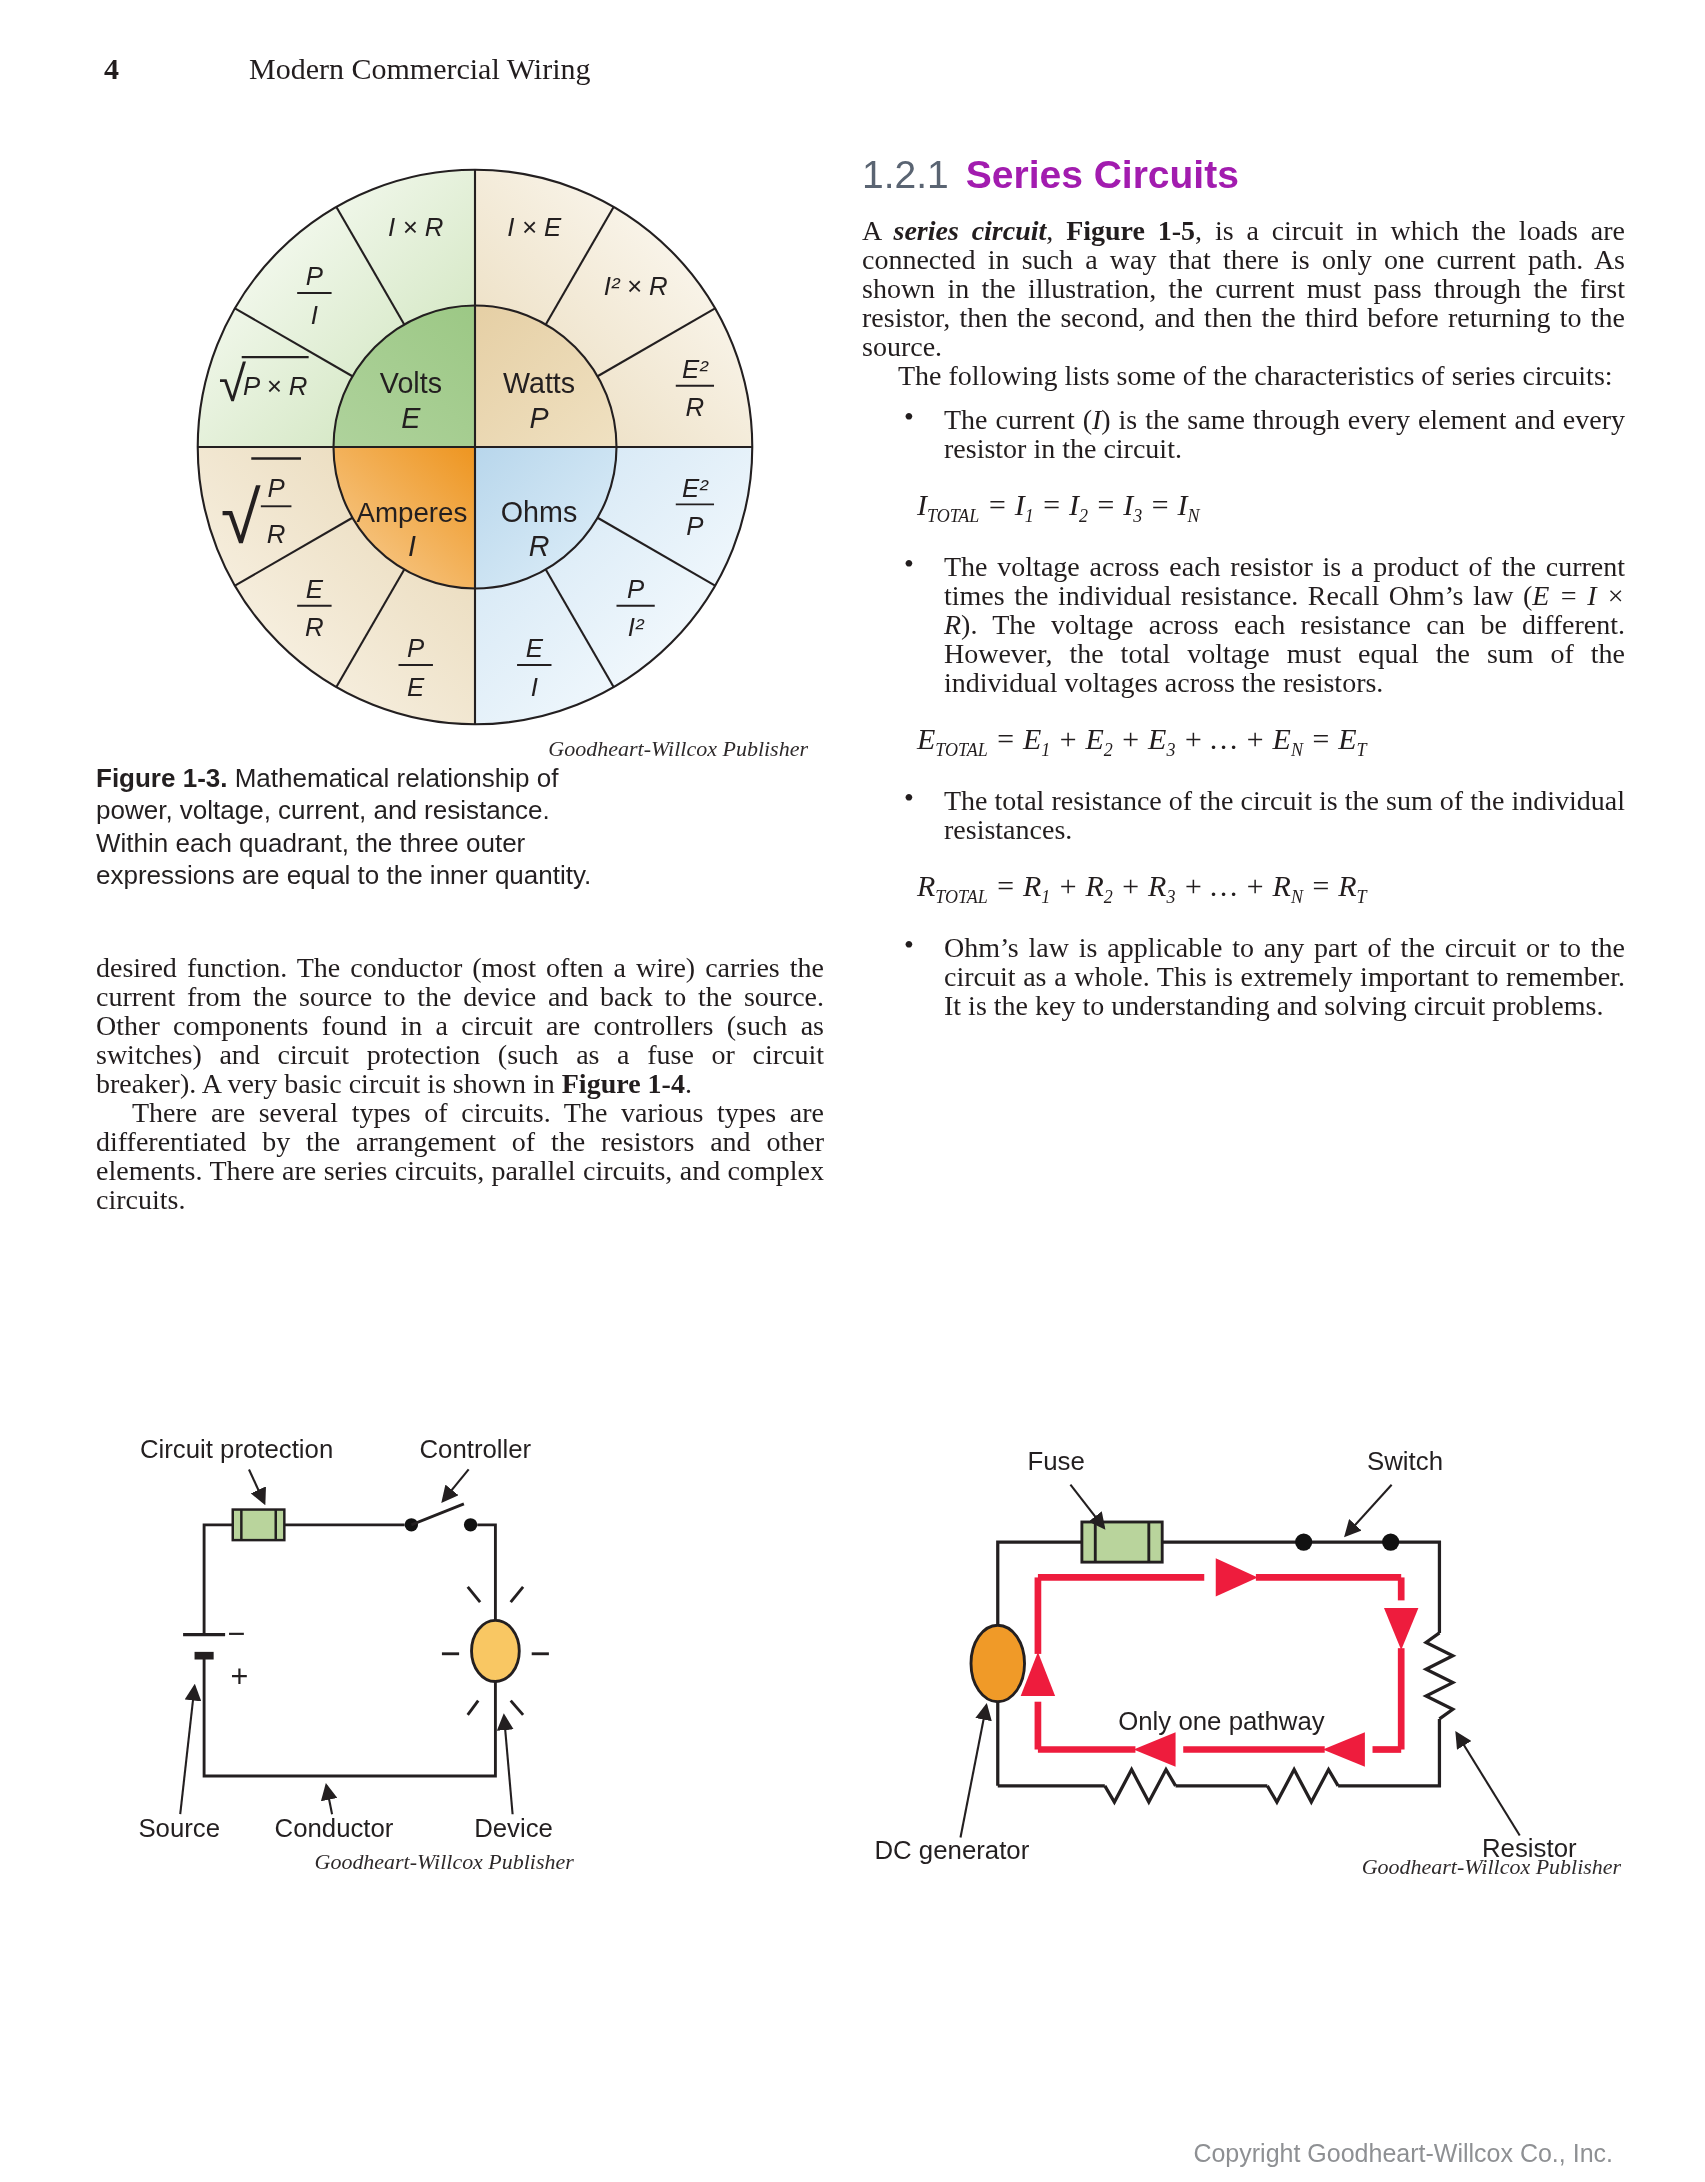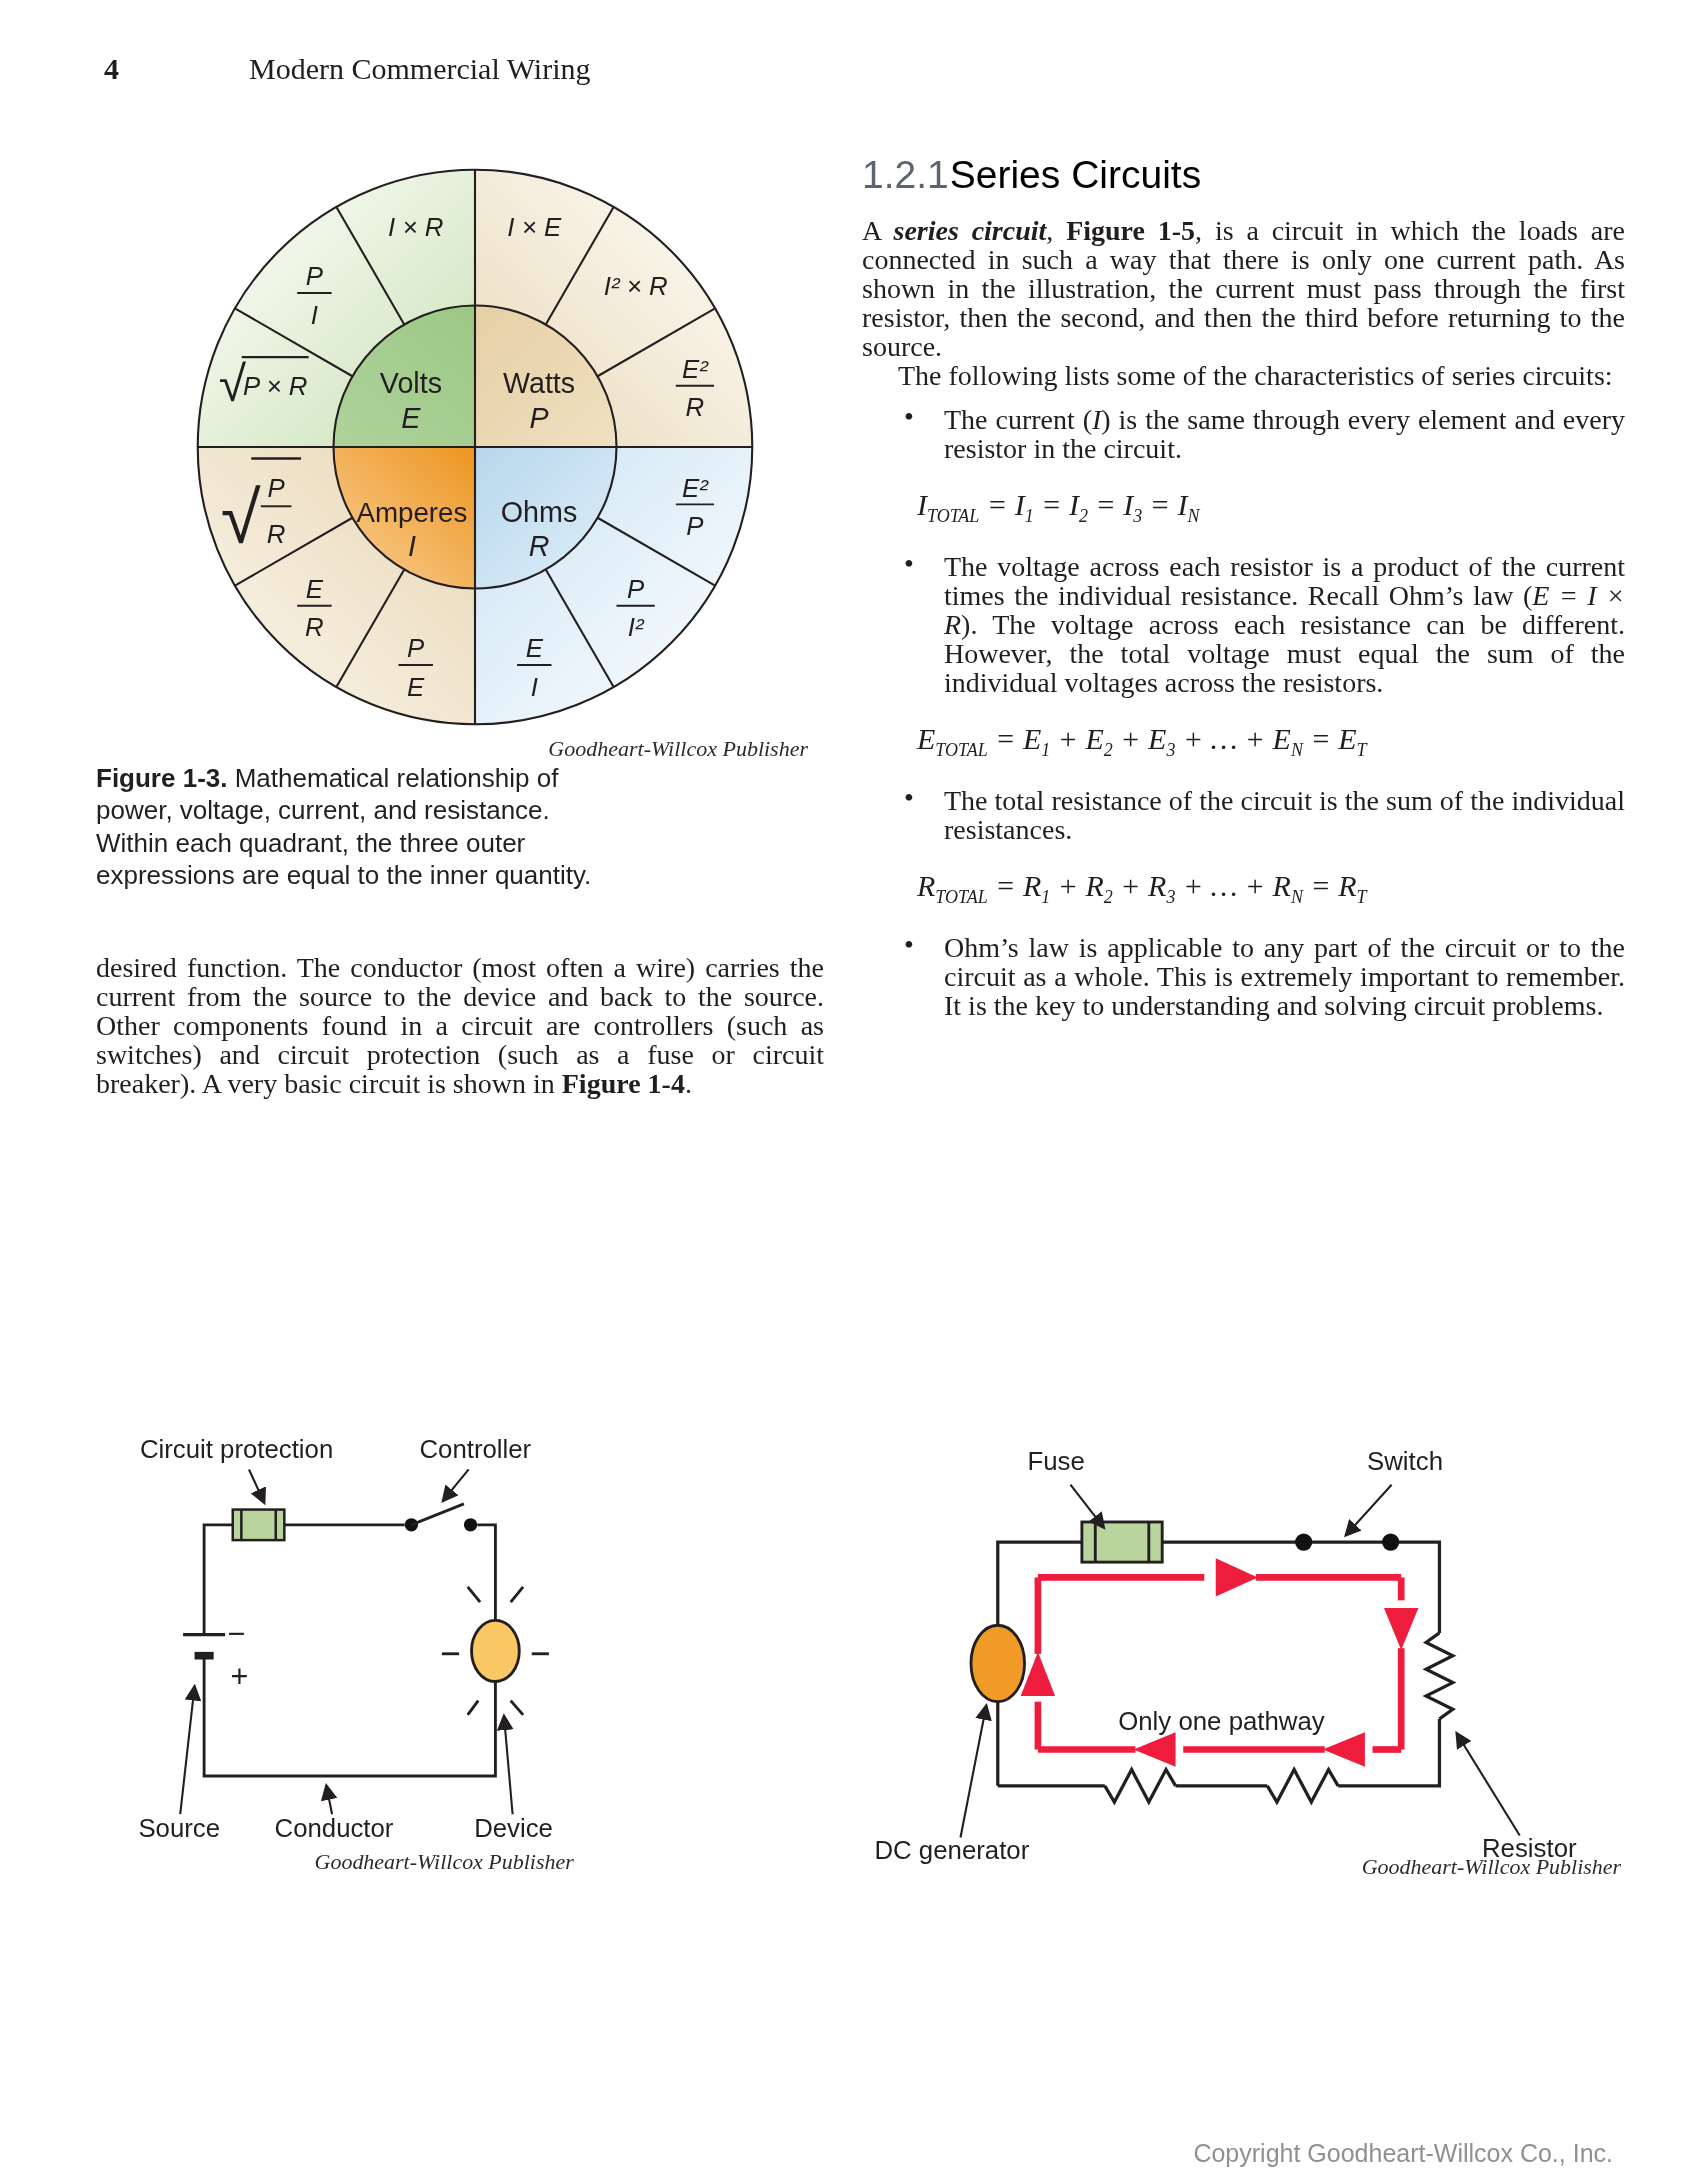--- a/index.html
+++ b/index.html
@@ -16,21 +16,21 @@
   .caplabel{font-weight:bold}
   .cap3{width:521px}
   .cap4{width:574px;margin-top:13.4px}
   .cap5{width:679px;margin-top:13.4px}
   .body{font-size:28px;line-height:29px;text-align:justify}
   .p1{margin-top:61px}
   .indent{text-indent:36px}
   .rightcol{position:absolute;left:862px;top:153px;width:763px}
   .sechead{font-family:"Liberation Sans",sans-serif;font-size:39px;margin:0 0 19px 0}
   .secnum{color:#5a6472;font-weight:400}
-  .sectitle{color:#000000;font-weight:400;margin-left:1px}
+  .sectitle{color:#a21caf;font-weight:700;margin-left:17px}
   .formula{font-style:italic;font-size:30px;margin:25px 0 25px 55px}
   .formula sub{font-size:18px;font-style:italic}
   .bullet{position:relative;padding-left:82px;margin:15.3px 0;text-align:justify}
   .dot{position:absolute;left:42px;top:-2.9px}
   .fig4wrap{position:absolute;left:96px;top:1415px;width:593px}
   .fig5wrap{position:absolute;left:860px;top:1413px;width:765px}
   .footer{position:absolute;right:92px;top:2139px;font-family:"Liberation Sans",sans-serif;font-size:25px;color:#8e9093}
   svg{display:block}
   svg text{fill:#231f20}
   .wname{font-family:"Liberation Sans",sans-serif;font-size:30px}
@@ -176,20 +176,21 @@
         <text class="wfr" x="88" y="348" text-anchor="middle">P</text>
         <line class="k" stroke-width="2" x1="72" y1="358" x2="104" y2="358"></line>
         <text class="wfr" x="88" y="396" text-anchor="middle">R</text>
       </g>
     </svg>
   </div>
   <div class="figcredit wcredit">Goodheart-Willcox Publisher</div>
   <div class="caption cap3"><span class="caplabel">Figure 1-3.</span><span> Mathematical relationship of power, voltage, current, and resistance. Within each quadrant, the three outer expressions are equal to the inner quantity.</span></div>
 
   <p class="body p1"><span>desired function. The conductor (most often a wire) carries the current from the source to the device and back to the source. Other components found in a circuit are controllers (such as switches) and circuit protection (such as a fuse or circuit breaker). A very basic circuit is shown in </span><b>Figure 1-4</b><span>.</span></p>
+  <p class="body indent">There are several types of circuits. The various types are differentiated by the arrangement of the resistors and other elements. There are series circuits, parallel circuits, and complex circuits.</p>
 </div>
 
 <div class="rightcol">
   <div class="sechead">
     <span class="secnum">1.2.1</span><span class="sectitle">Series Circuits</span>
   </div>
   <p class="body"><span>A </span><b><i>series circuit</i></b><span>, </span><b>Figure 1-5</b><span>, is a circuit in which the loads are connected in such a way that there is only one current path. As shown in the illustration, the current must pass through the first resistor, then the second, and then the third before returning to the source.</span></p>
   <p class="body indent">The following lists some of the characteristics of series circuits:</p>
 
   <div class="bullet body">

